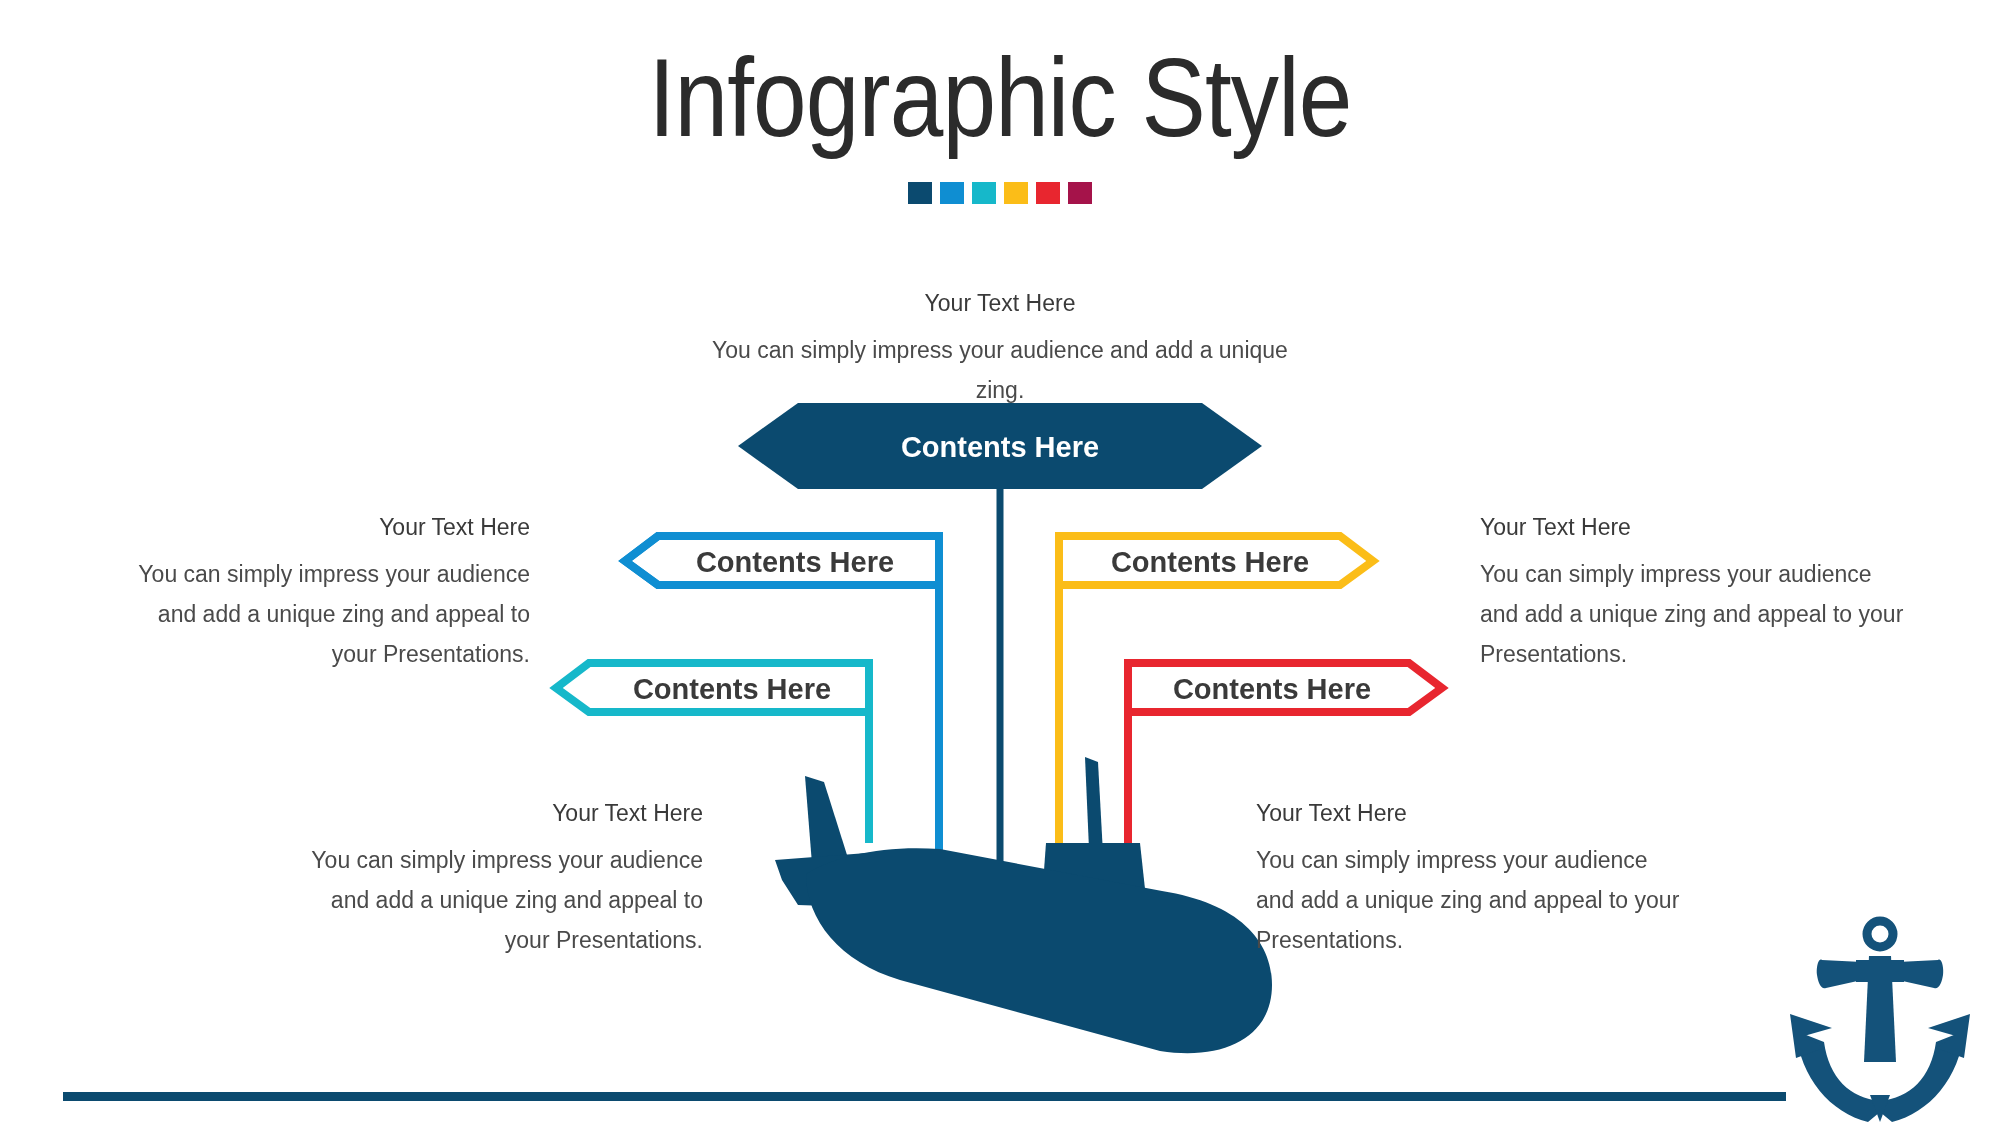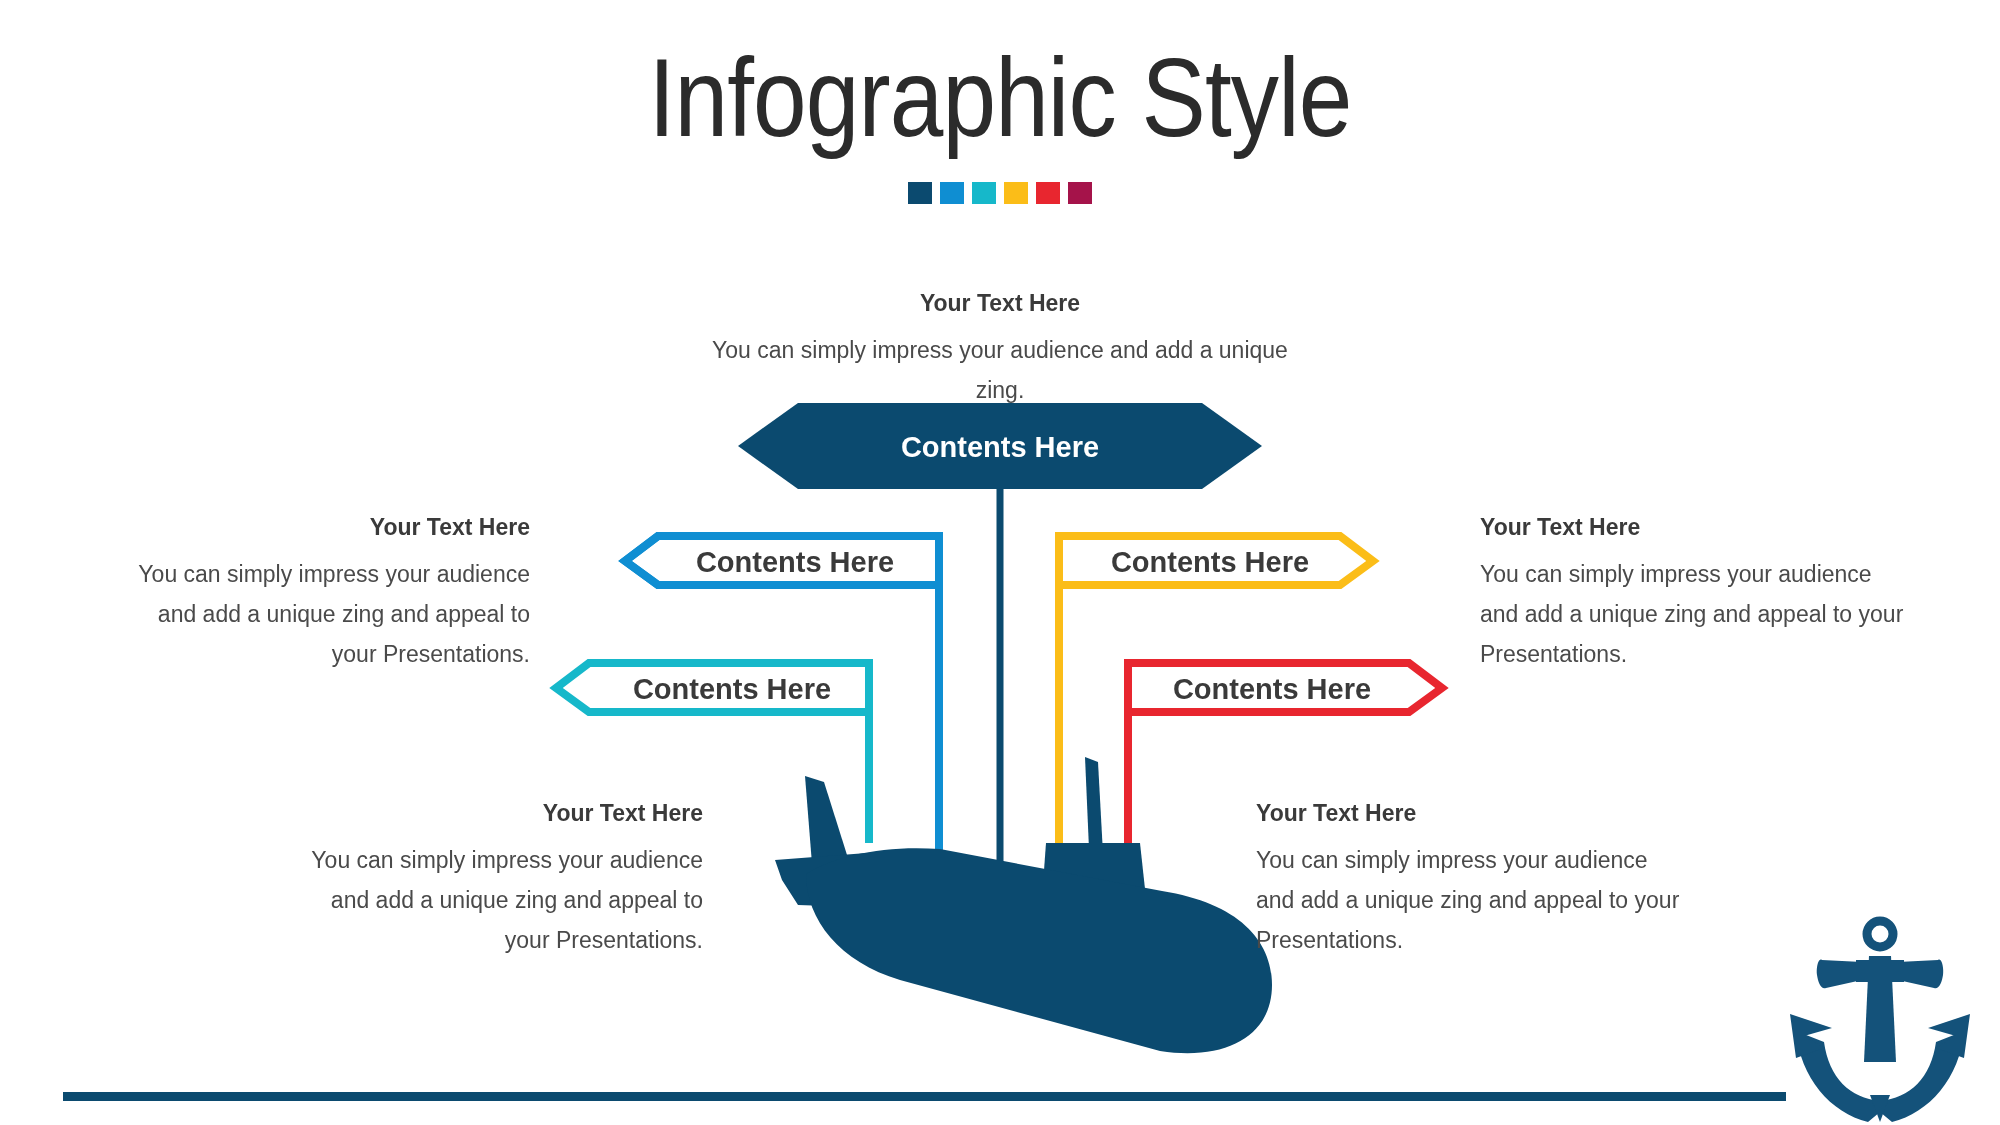--- a/index.html
+++ b/index.html
@@ -54,21 +54,21 @@
     width: 24px;
     height: 22px;
   }
 
   
   .tblock {
     position: absolute;
   }
   .tblock .hd {
     font-size: 23px;
-    font-weight: bold;
+    font-weight: normal;
     color: #3a3a3a;
     line-height: 30px;
     margin: 0 0 12px 0;
     white-space: nowrap;
   }
   .tblock .bd {
     font-size: 23px;
     color: #4a4a4a;
     line-height: 40px;
     margin: 0;

